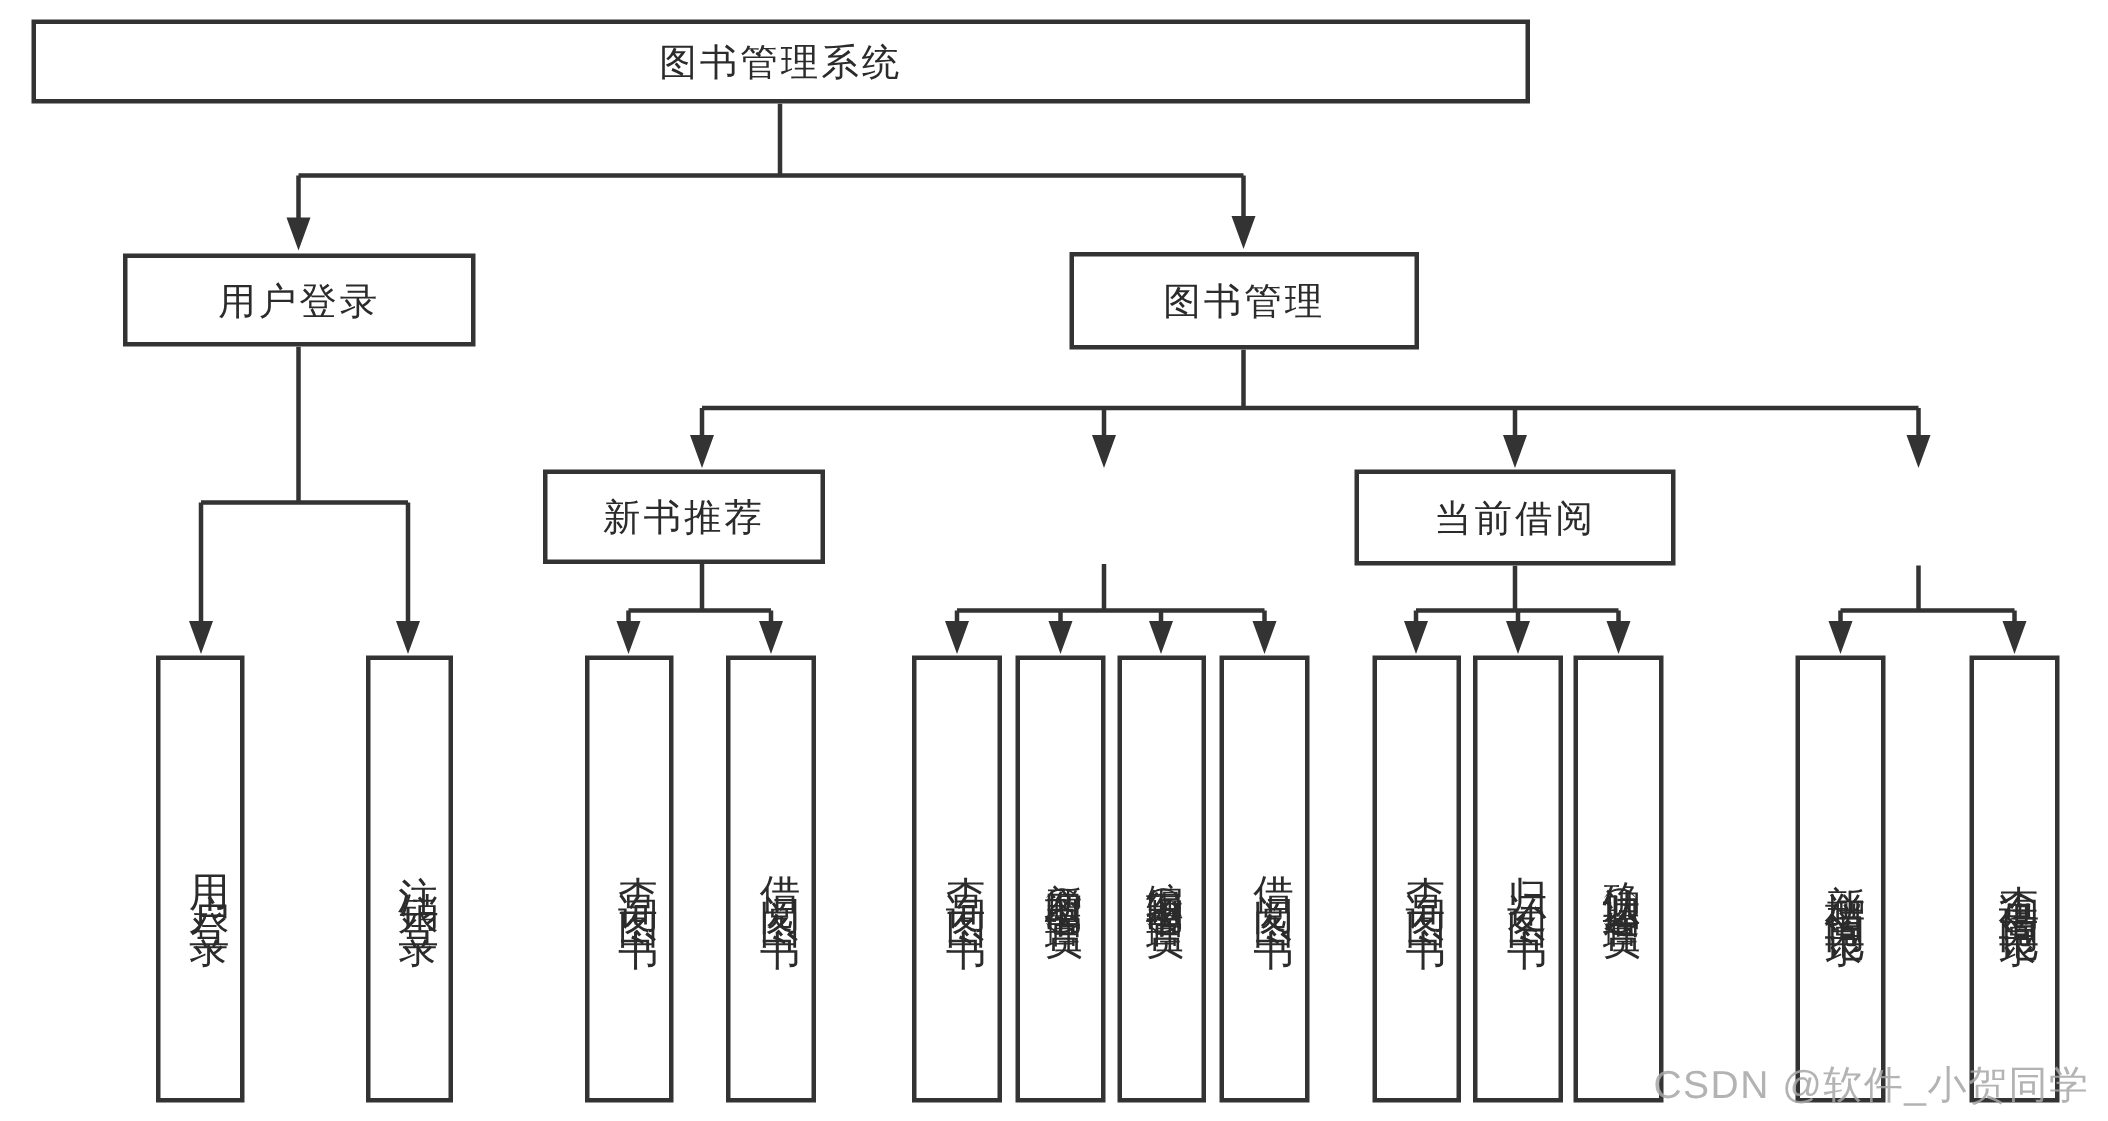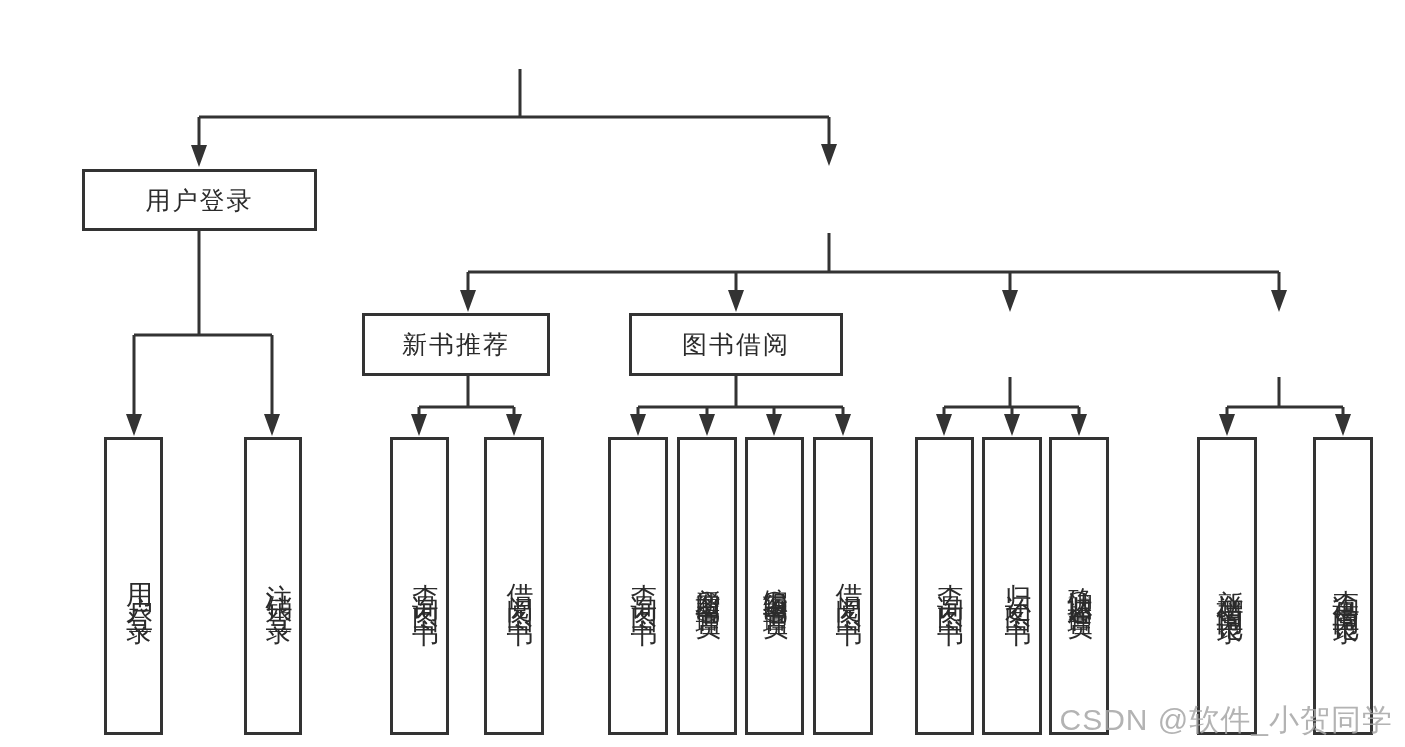--- a/index.html
+++ b/index.html
@@ -37,21 +37,21 @@
     white-space:nowrap;
     font-size:27px;
   }
   .ls4 span{letter-spacing:12px;padding-block-start:12px;}
   .ls6 span{letter-spacing:6px;padding-block-start:6px;}
   .ls9 span{font-size:25px;letter-spacing:4px;padding-block-start:4px;}
   .watermark{
     position:absolute;
     right:12px;bottom:6px;
     z-index:3;
-    font-size:30px;
+    font-size:26px;
     color:var(--wm);
     opacity:.85;
     letter-spacing:1px;
     white-space:nowrap;
   }
 </style>
 </head>
 <body>
 
 <div class="stage">
@@ -88,30 +88,36 @@
       M707,436 L699,414 L715,414 Z
       M774,436 L766,414 L782,414 Z
       M843,436 L835,414 L851,414 Z
       M944,436 L936,414 L952,414 Z
       M1012,436 L1004,414 L1020,414 Z
       M1079,436 L1071,414 L1087,414 Z
       M1227,436 L1219,414 L1235,414 Z
       M1343,436 L1335,414 L1351,414 Z"></path>
   </svg>
 
+  <div class="node h-node" style="left:21px;top:13px;width:999px;height:56px">
+    <span>图书管理系统</span>
+  </div>
 
   <div class="node h-node" style="left:82px;top:169px;width:235px;height:62px">
     <span>用户登录</span>
+  </div>
+  <div class="node h-node" style="left:713px;top:168px;width:233px;height:65px">
+    <span>图书管理</span>
   </div>
 
   <div class="node h-node" style="left:362px;top:313px;width:188px;height:63px">
     <span>新书推荐</span>
   </div>
-  <div class="node h-node" style="left:629px;top:313px;width:214px;height:63px">
-    <span>图书借阅</span>
+  <div class="node h-node" style="left:903px;top:313px;width:214px;height:64px">
+    <span>当前借阅</span>
   </div>
 
   <div class="node v-node ls4" style="left:104px;top:437px;width:59px;height:298px">
     <span>用户登录</span>
   </div>
   <div class="node v-node ls4" style="left:244px;top:437px;width:58px;height:298px">
     <span>注销登录</span>
   </div>
 
   <div class="node v-node ls4" style="left:390px;top:437px;width:59px;height:298px">

